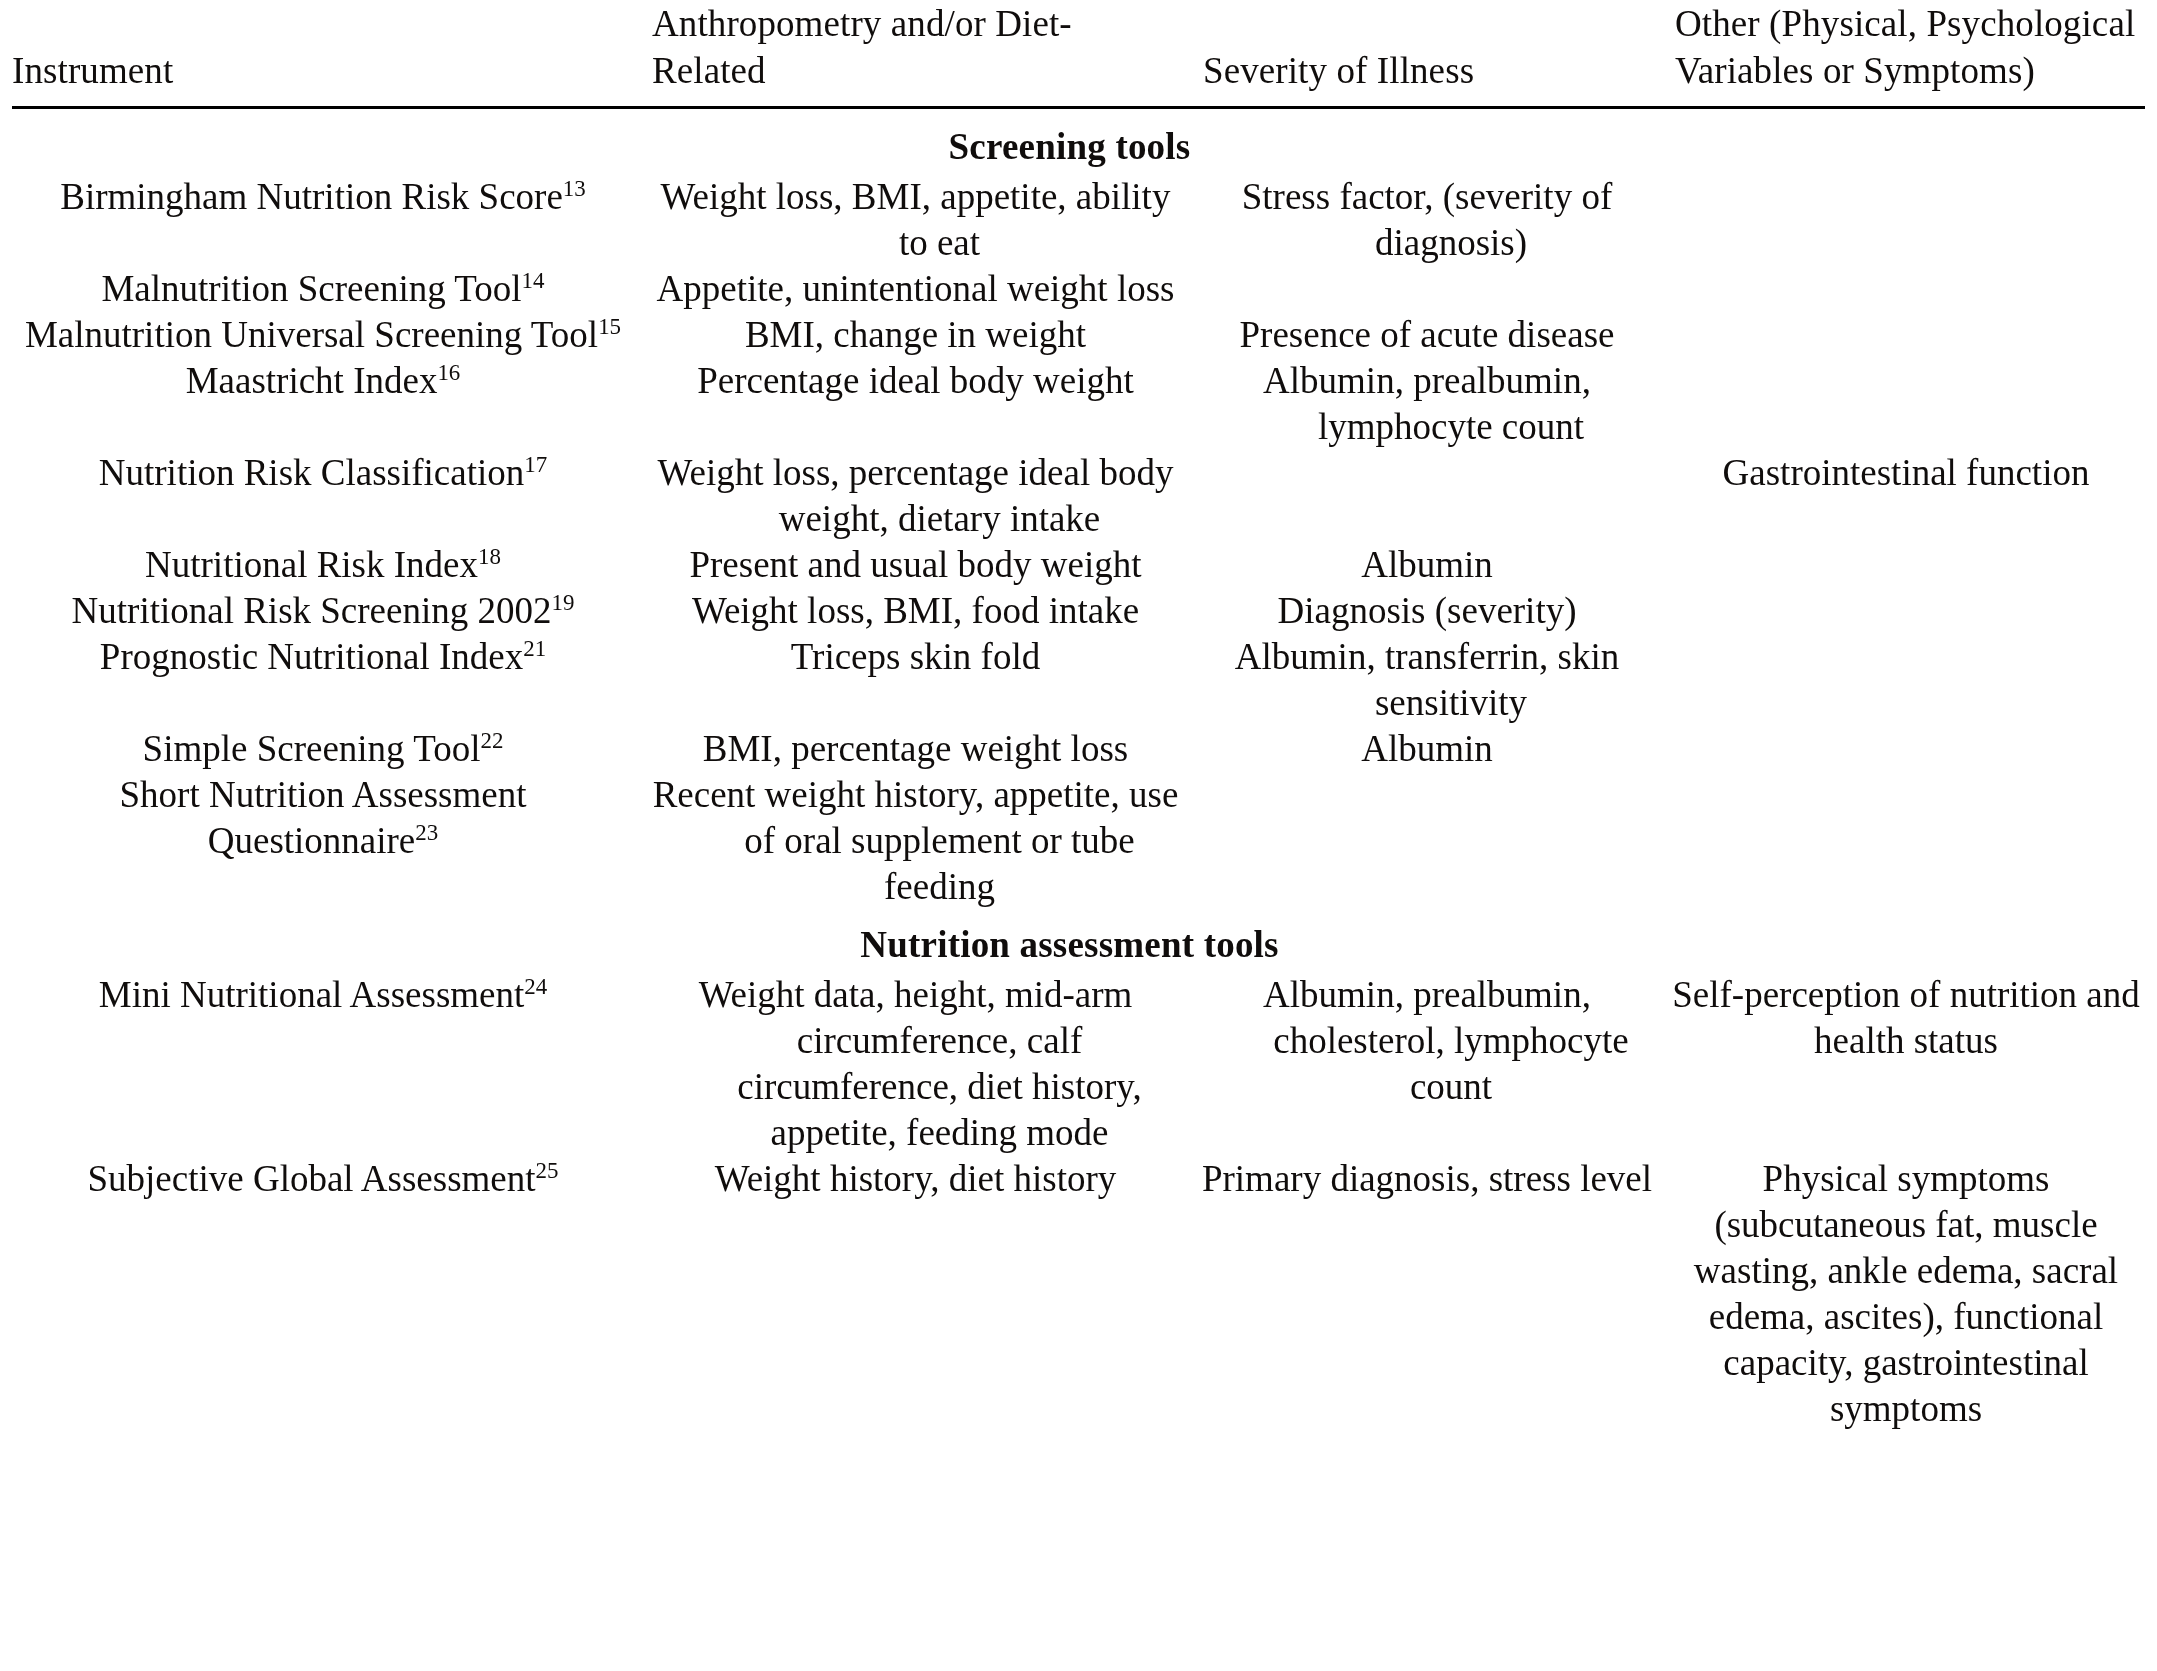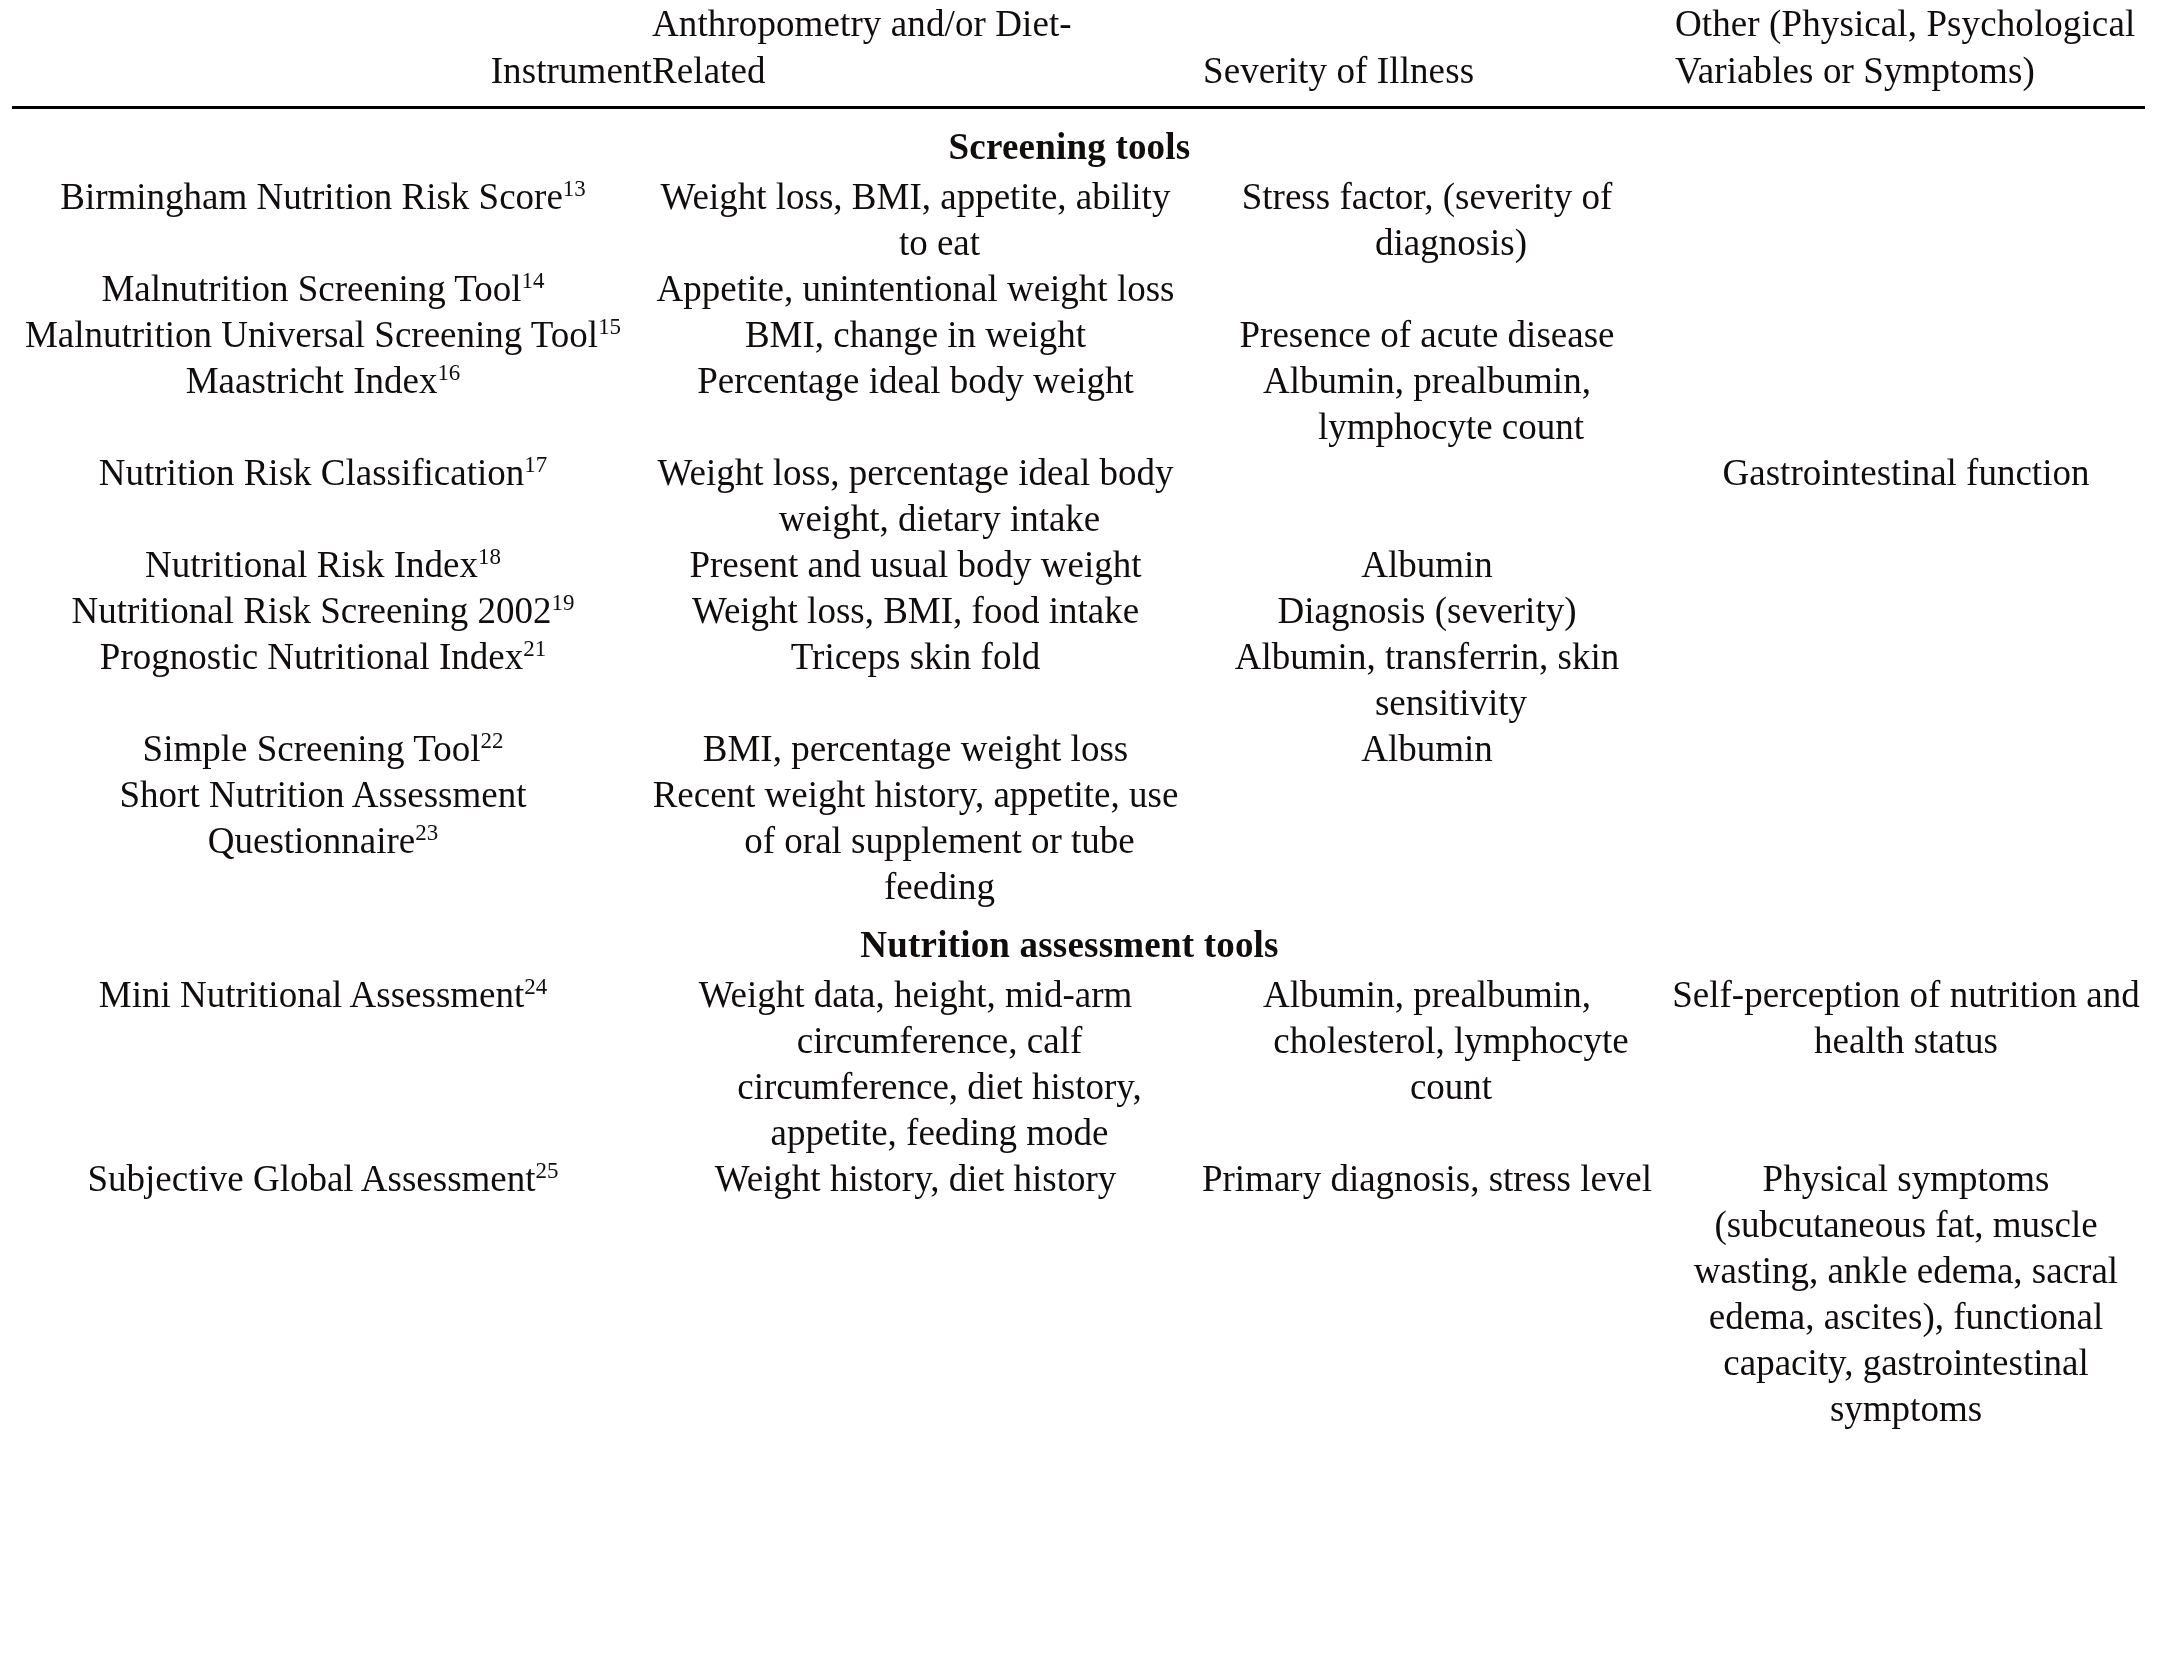--- a/index.html
+++ b/index.html
@@ -38,21 +38,21 @@
   col.c-other      { width: 478px; }
 
   
   thead th {
     font-weight: normal;
     vertical-align: bottom;
     padding: 0 0 9px 0;
     line-height: 47px;
     letter-spacing: 0.1px;
   }
-  thead th.h-instrument { text-align: right; }
+  thead th.h-instrument { text-align: left; }
   thead th.h-anthro,
   thead th.h-severity,
   thead th.h-other { text-align: left; }
   thead th.h-anthro   { padding-right: 22px; }
   thead th.h-severity { padding-left: 6px; }
   thead th.h-other    { padding-left: 8px; }
 
   .rule-row td {
     padding: 0;
     height: 9px;

